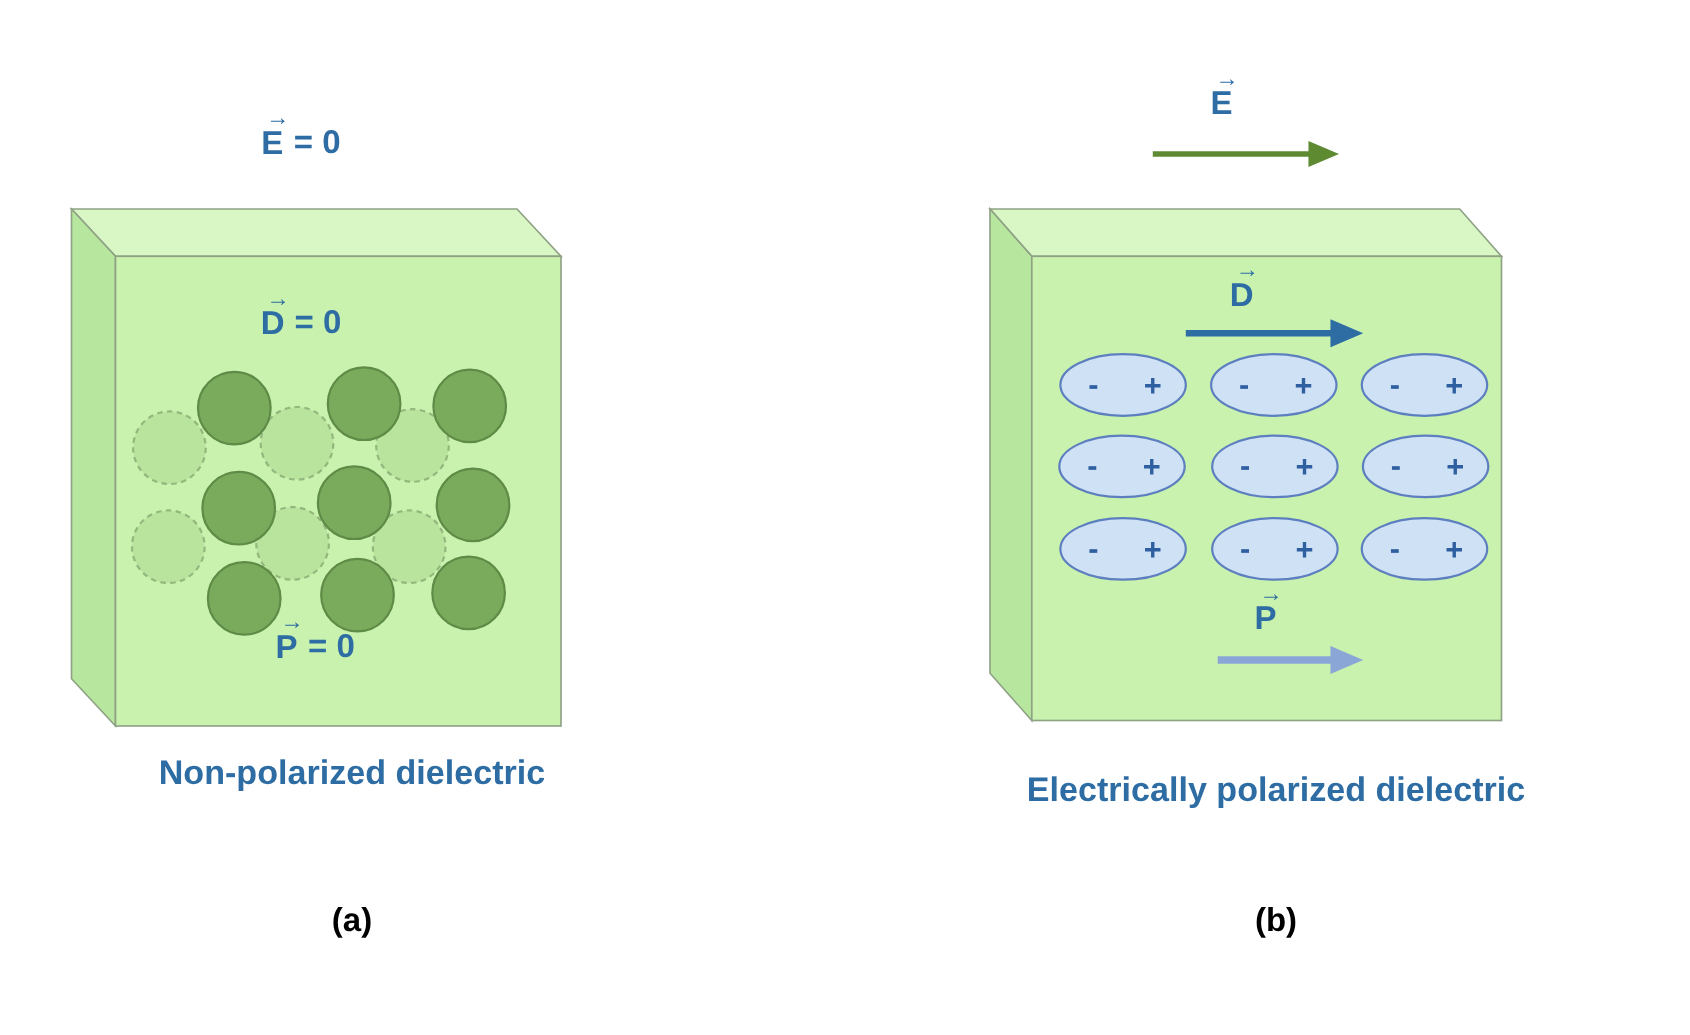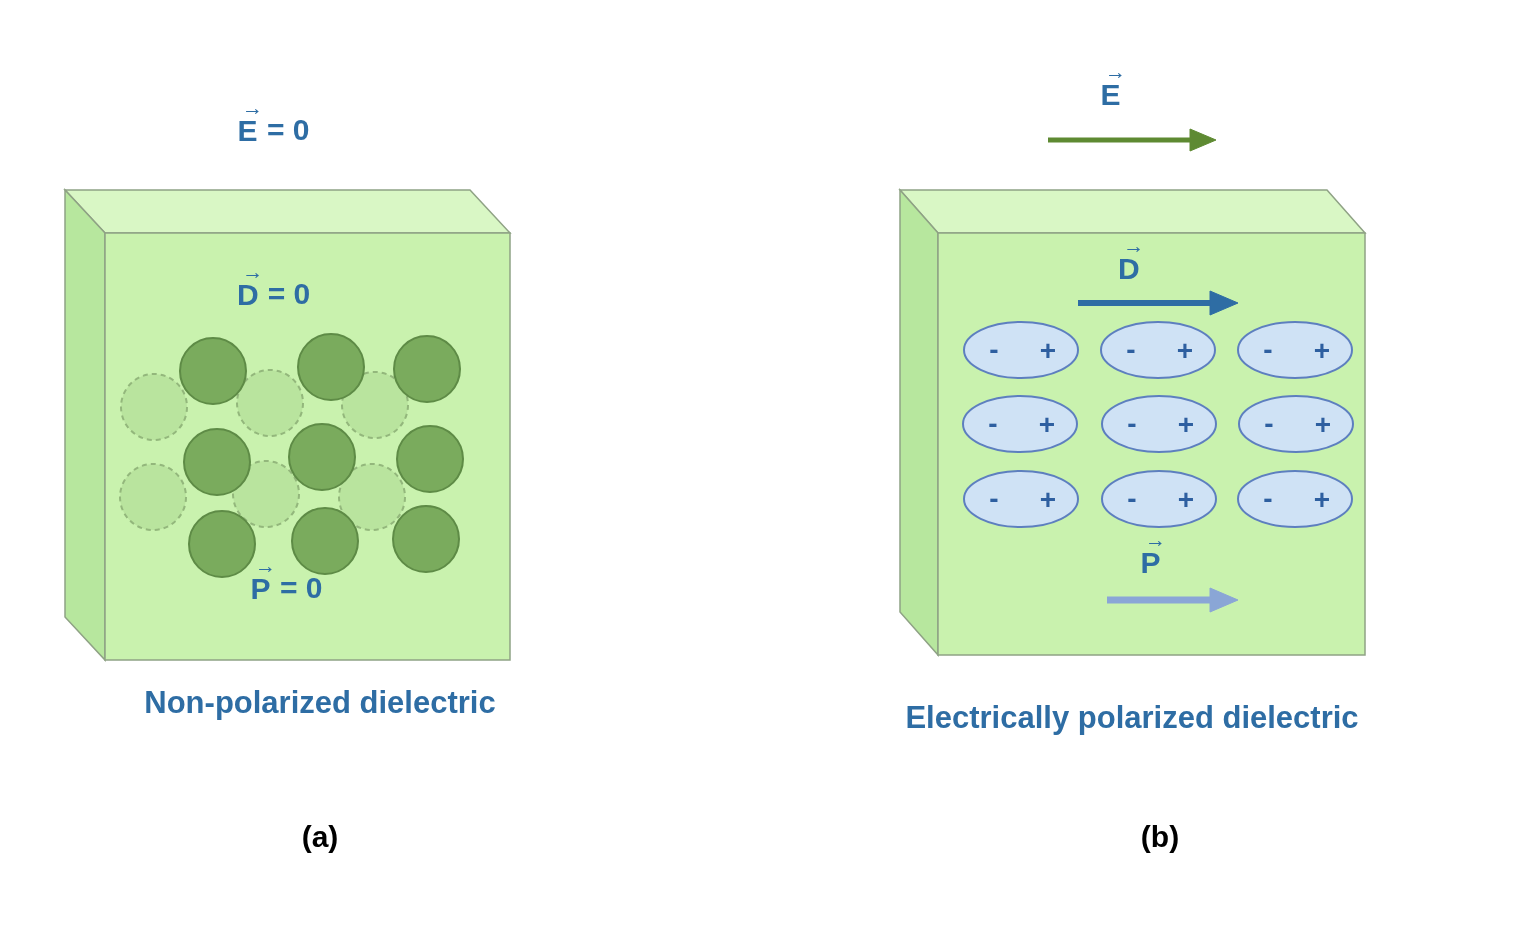--- a/index.html
+++ b/index.html
@@ -157,17 +157,17 @@
   </div>
 
   <div class="label" style="left:1140px;top:532px;">
     <span class="vec">
       <span class="vec-arrow">→</span>
       <span class="vec-letter">P</span>
     </span>
   </div>
 
   <div class="title" style="left:60px;top:685px;width:520px;">Non-polarized dielectric</div>
-  <div class="title" style="left:822px;top:700px;width:620px;">Electrically polarized dielectric</div>
+  <div class="title" style="left:850px;top:700px;width:620px;">Electrically polarized dielectric</div>
   <div class="caption" style="left:60px;top:820px;width:520px;">(a)</div>
   <div class="caption" style="left:850px;top:820px;width:620px;">(b)</div>
 
 </div>
 
 </body></html>

